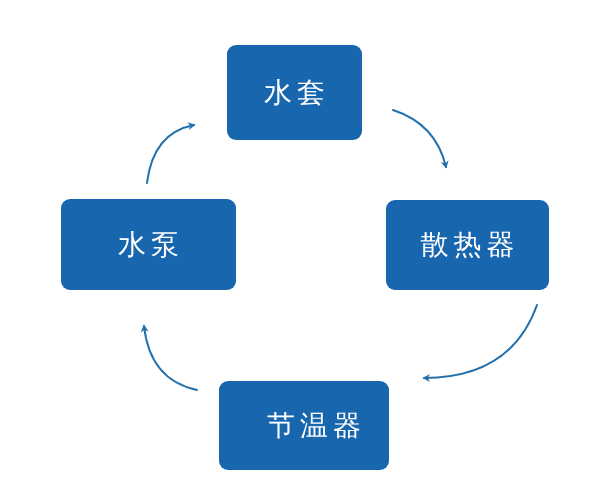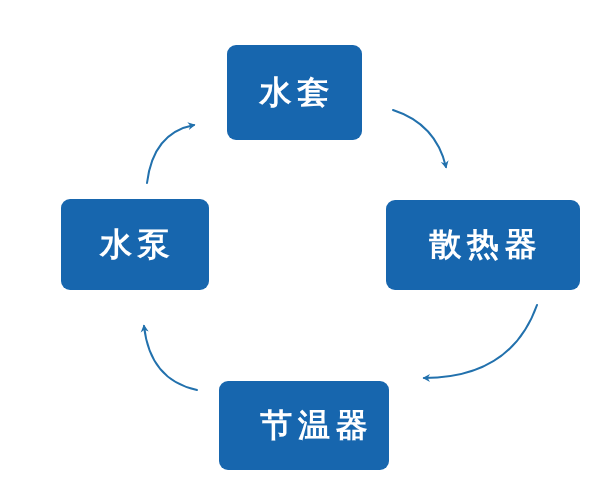--- a/index.html
+++ b/index.html
@@ -38,30 +38,30 @@
   .node {
     position: absolute;
     display: flex;
     align-items: center;
     justify-content: center;
     background: var(--node-fill);
     border-radius: 9px;
   }
   .node-label {
     color: var(--node-text);
-    font-size: 32px;
-    font-weight: bold;
+    font-size: 28px;
+    font-weight: normal;
     letter-spacing: 0.18em;
     text-indent: 0.18em; 
     white-space: nowrap;
   }
   .node-water-jacket { left: 227px; top: 45px;  width: 135px; height: 95px; }
-  .node-radiator     { left: 386px; top: 200px; width: 194px; height: 90px; }
+  .node-radiator     { left: 386px; top: 200px; width: 163px; height: 90px; }
   .node-thermostat   { left: 219px; top: 381px; width: 170px; height: 89px; padding-left: 20px; }
-  .node-water-pump   { left: 61px;  top: 199px; width: 148px; height: 91px; }
+  .node-water-pump   { left: 61px;  top: 199px; width: 175px; height: 91px; }
 </style>
 </head>
 <body>
 
 <div class="canvas">
 
   <svg class="arrows-layer" viewBox="0 0 603 500" xmlns="http://www.w3.org/2000/svg">
     <defs>
       <marker id="arrowhead" markerWidth="9" markerHeight="9" refX="6.5" refY="4.5" orient="auto" markerUnits="userSpaceOnUse">
         <path class="arrowhead-fill" d="M0.5,0.5 L8,4.5 L0.5,8.5 L2.8,4.5 Z"></path>

